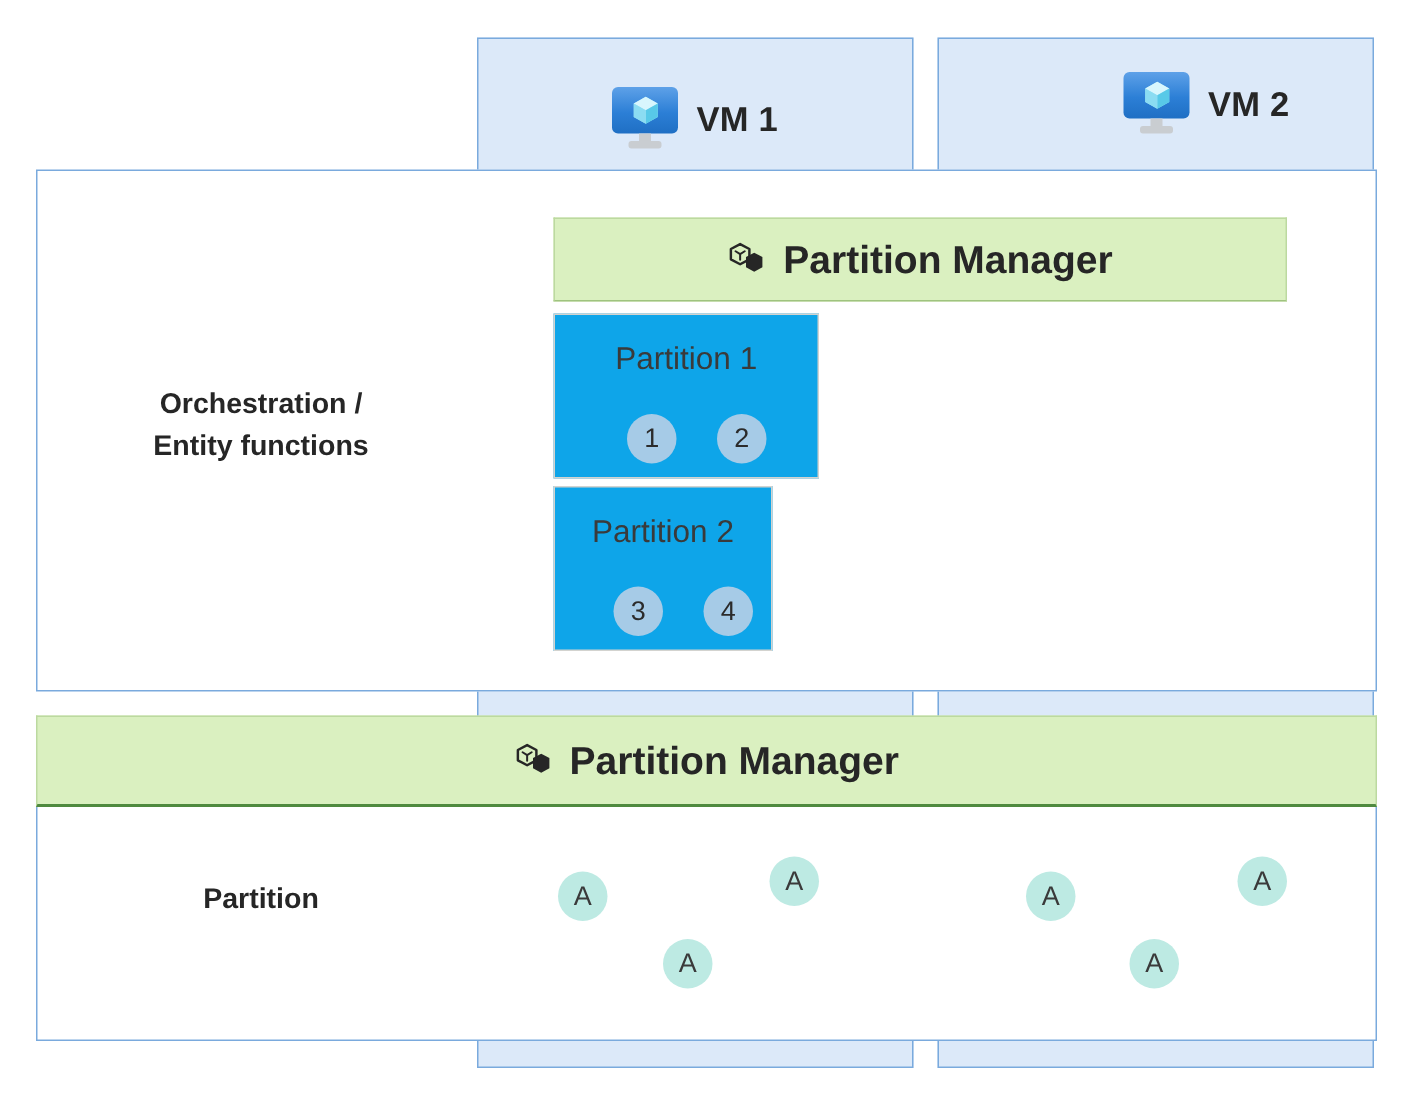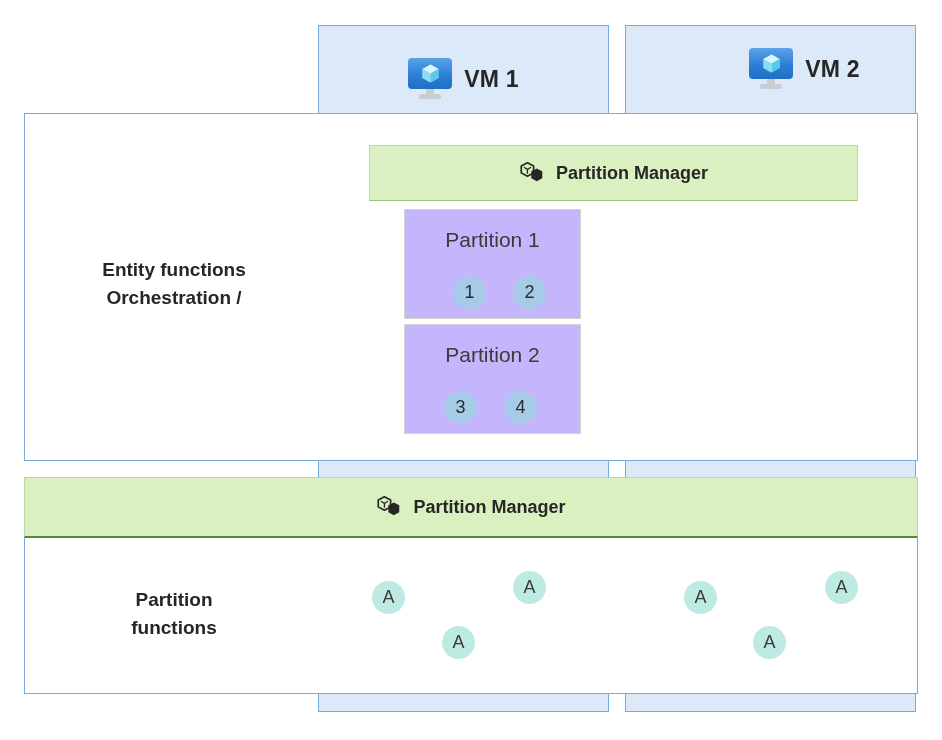--- a/index.html
+++ b/index.html
@@ -103,38 +103,37 @@
     display: flex;
     align-items: center;
     justify-content: center;
     gap: 10px;
     z-index: 8;
   }
   .pm-bar.no-dark-bottom {
     border-bottom: 1px solid #9fc37f;
   }
   .pm-label {
-    font-size: 18px;
+    font-size: 26px;
     font-weight: bold;
     color: #262626;
   }
   .pm-icon {
     width: 27px;
     height: 25px;
     flex: 0 0 auto;
   }
 
   
   .partition-box {
     position: absolute;
-    background: #c4b5fd;
+    background: #0ea5e9;
     border: 1px solid #d3d3cf;
     box-sizing: border-box;
     z-index: 7;
-    margin-left: 35px;
   }
   .partition-title {
     position: absolute;
     left: 0; right: 0;
     top: 18px;
     text-align: center;
     font-size: 21px;
     color: #3a3a3a;
     font-weight: normal;
   }
@@ -200,60 +199,59 @@
         <polygon points="17,19 33,10 33,28 17,37" fill="#58c9e8"></polygon>
         <polygon points="17,19 1,10 1,28 17,37" fill="#8bdcf2"></polygon>
       </svg>
     </span>
     <span class="vm-title">VM 2</span>
   </div>
 
   <div class="panel" style="left:24px; top:113px; width:894px; height:348px;"></div>
 
   <div class="panel-label" style="left:34px; top:256px; width:280px;">
+    <div>Orchestration /</div>
     <div>Entity functions</div>
-    <div>Orchestration /</div>
   </div>
 
   <div class="pm-bar no-dark-bottom" style="left:369px; top:145px; width:489px; height:56px;">
     <svg class="pm-icon" viewBox="0 0 34 32">
       <path d="M22.5 9.5 L29.5 13.2 L29.5 22.0 L22.5 25.8 L15.5 22.0 L15.5 13.2 Z" fill="#262626"></path>
       <path d="M10.5 2.2 L18.4 6.4 L18.4 15.2 L10.5 19.4 L2.6 15.2 L2.6 6.4 Z" fill="none" stroke="#262626" stroke-width="2.1" stroke-linejoin="round"></path>
       <path d="M10.5 10.8 L10.5 15.6 M10.5 10.8 L6.6 8.3 M10.5 10.8 L14.4 8.3" fill="none" stroke="#262626" stroke-width="1.7" stroke-linecap="round"></path>
     </svg>
     <span class="pm-label">Partition Manager</span>
   </div>
 
   <div class="partition-box" style="left:369px; top:209px; width:177px; height:110px;">
     <div class="partition-title">Partition 1</div>
     <div class="chip" style="left:48px; top:66px;">1</div>
     <div class="chip" style="left:108px; top:66px;">2</div>
   </div>
 
-  <div class="partition-box" style="left:369px; top:324px; width:177px; height:110px;">
+  <div class="partition-box" style="left:369px; top:324px; width:146px; height:110px;">
     <div class="partition-title">Partition 2</div>
     <div class="chip" style="left:39px; top:66px;">3</div>
     <div class="chip" style="left:99px; top:66px;">4</div>
   </div>
 
 
   <div class="panel" style="left:24px; top:536px; width:894px; height:158px;"></div>
 
   <div class="pm-bar" style="left:24px; top:477px; width:894px; height:61px;">
     <svg class="pm-icon" viewBox="0 0 34 32">
       <path d="M22.5 9.5 L29.5 13.2 L29.5 22.0 L22.5 25.8 L15.5 22.0 L15.5 13.2 Z" fill="#262626"></path>
       <path d="M10.5 2.2 L18.4 6.4 L18.4 15.2 L10.5 19.4 L2.6 15.2 L2.6 6.4 Z" fill="none" stroke="#262626" stroke-width="2.1" stroke-linejoin="round"></path>
       <path d="M10.5 10.8 L10.5 15.6 M10.5 10.8 L6.6 8.3 M10.5 10.8 L14.4 8.3" fill="none" stroke="#262626" stroke-width="1.7" stroke-linecap="round"></path>
     </svg>
     <span class="pm-label">Partition Manager</span>
   </div>
 
   <div class="panel-label" style="left:34px; top:586px; width:280px;">
     <div>Partition</div>
-    <div>functions</div>
   </div>
 
   <div class="activity" style="left:372px; top:581px;">A</div>
   <div class="activity" style="left:513px; top:571px;">A</div>
   <div class="activity" style="left:442px; top:626px;">A</div>
 
   <div class="activity" style="left:684px; top:581px;">A</div>
   <div class="activity" style="left:825px; top:571px;">A</div>
   <div class="activity" style="left:753px; top:626px;">A</div>
 

